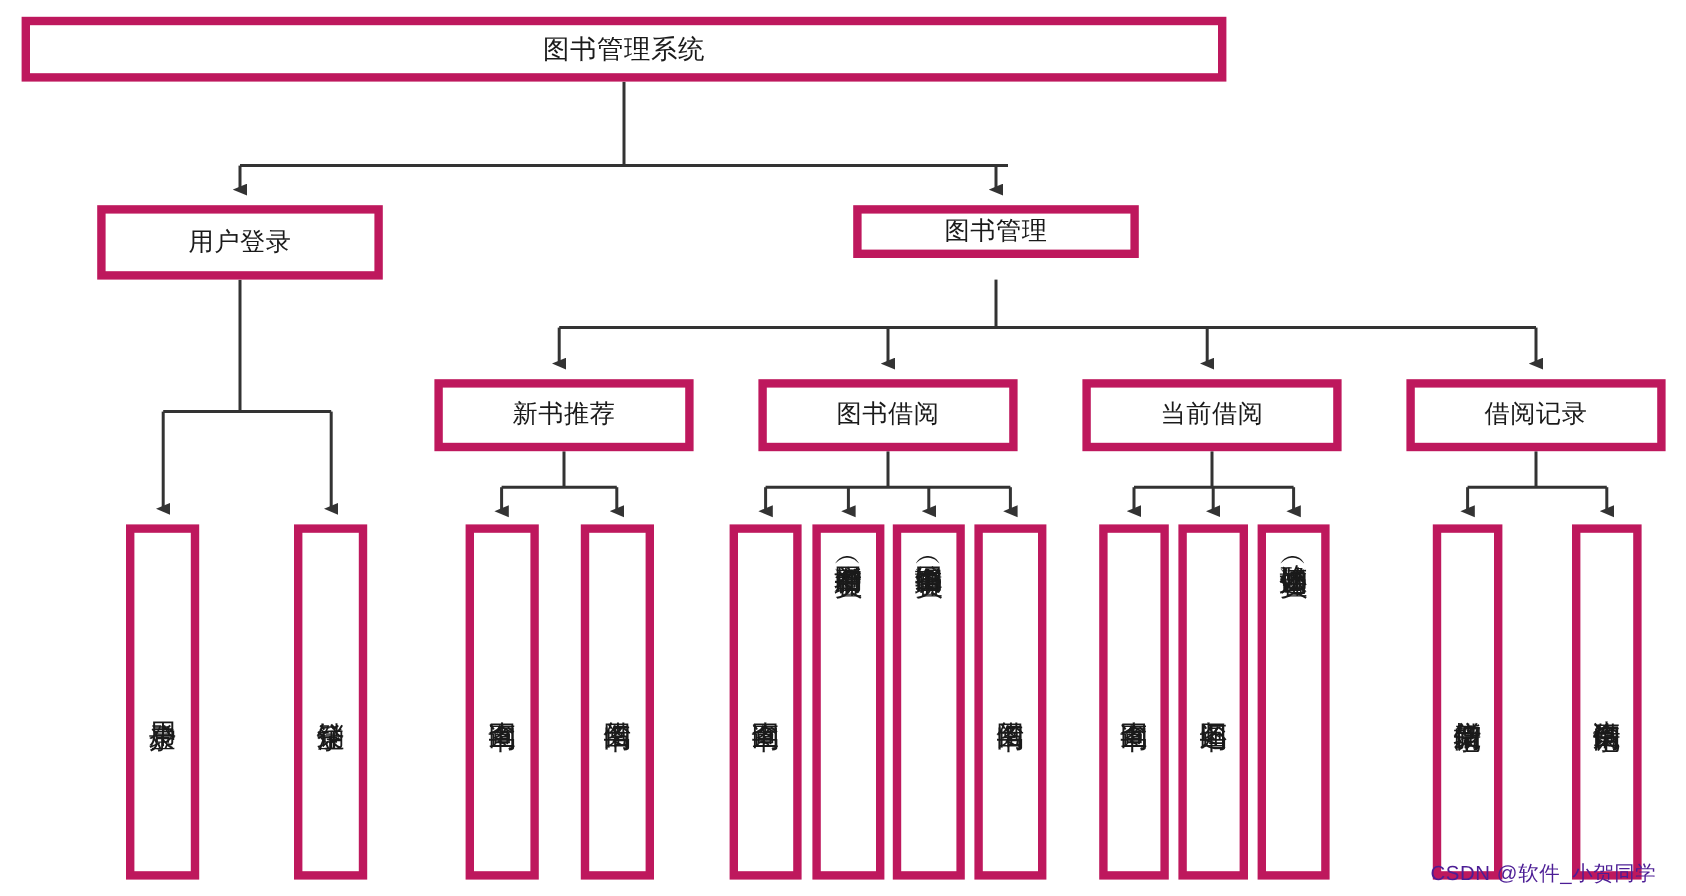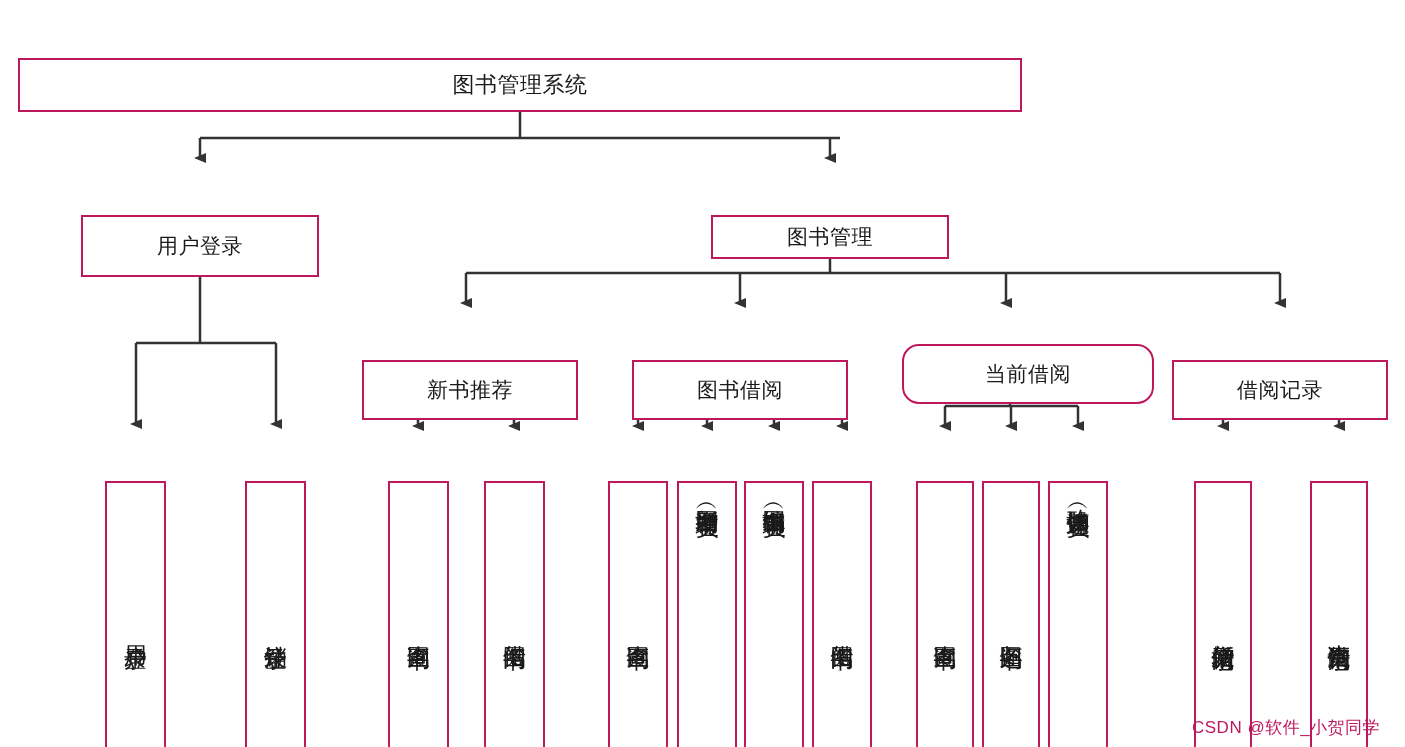--- a/index.html
+++ b/index.html
@@ -22,26 +22,25 @@
     left: 0;
     top: 0;
     width: 1405px;
     height: 747px;
     pointer-events: none;
   }
   .node {
     position: absolute;
     box-sizing: border-box;
     background: #ffffff;
-    border: 2px solid #be185d;
+    border: 7px solid #be185d;
     display: flex;
     align-items: center;
     justify-content: center;
     color: #1a1a1a;
-    margin-top: 44px;
   }
   .node .label {
     text-align: center;
     line-height: 1.05;
     letter-spacing: 0.5px;
   }
   .node.horiz .label {
     font-size: 21px;
     writing-mode: horizontal-tb;
   }
@@ -61,21 +60,21 @@
     letter-spacing: 1px;
     white-space: nowrap;
   }
   .node.vert.center-text {
     align-items: center;
     padding-top: 0;
   }
   .watermark {
     position: absolute;
     font-size: 17px;
-    color: #be185d;
+    color: #4c1d95;
     white-space: nowrap;
     letter-spacing: 0.5px;
   }
 </style>
 </head>
 <body>
 
 <div id="canvas">
 
   <svg class="connectors" viewBox="0 0 1405 747" xmlns="http://www.w3.org/2000/svg">
@@ -138,21 +137,21 @@
   <div class="node horiz" id="node-l2-1" style="left: 711px; top: 171px; width: 238px; height: 44px;">
     <span class="label">图书管理</span>
   </div>
 
   <div class="node horiz" id="node-l3-1" style="left: 632px; top: 316px; width: 216px; height: 60px;">
     <span class="label">图书借阅</span>
   </div>
   <div class="node horiz" id="node-l3-0" style="left: 362px; top: 316px; width: 216px; height: 60px;">
     <span class="label">新书推荐</span>
   </div>
-  <div class="node horiz" id="node-l3-2" style="left: 902px; top: 300px; width: 252px; height: 60px; border-radius: 17px;">
+  <div class="node horiz" id="node-l3-2" style="left: 902px; top: 316px; width: 216px; height: 60px;">
     <span class="label">当前借阅</span>
   </div>
   <div class="node horiz" id="node-l3-3" style="left: 1172px; top: 316px; width: 216px; height: 60px;">
     <span class="label">借阅记录</span>
   </div>
 
   <div class="node vert center-text" id="node-leaf-0" style="left: 105px; top: 437px; width: 61px; height: 296px;">
     <span class="label">用户登录</span>
   </div>
   <div class="node vert center-text" id="node-leaf-1" style="left: 245px; top: 437px; width: 61px; height: 296px;">

